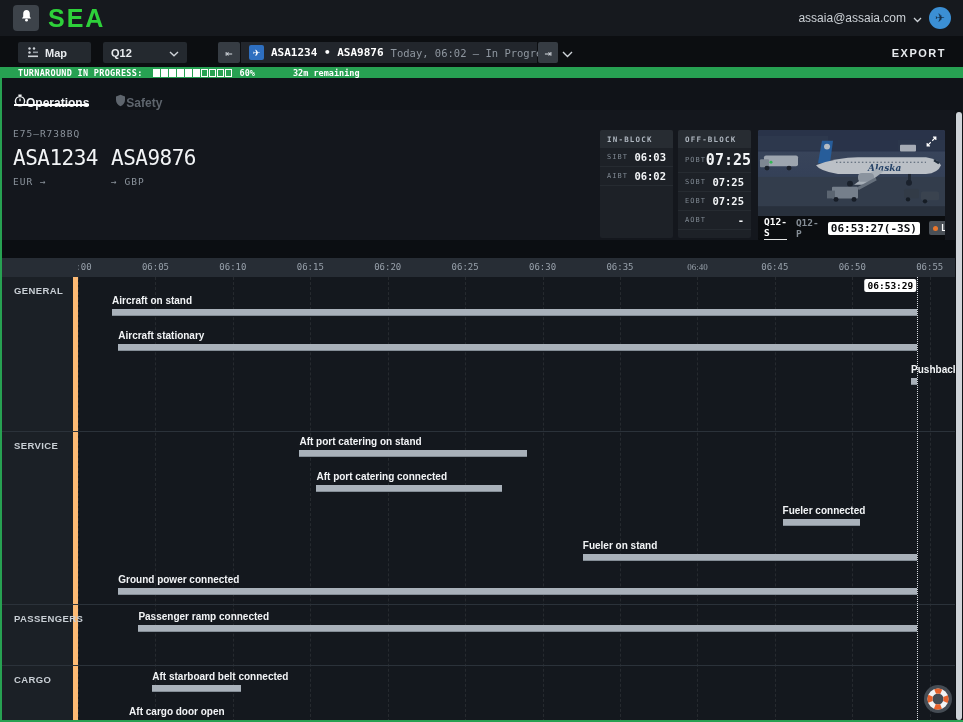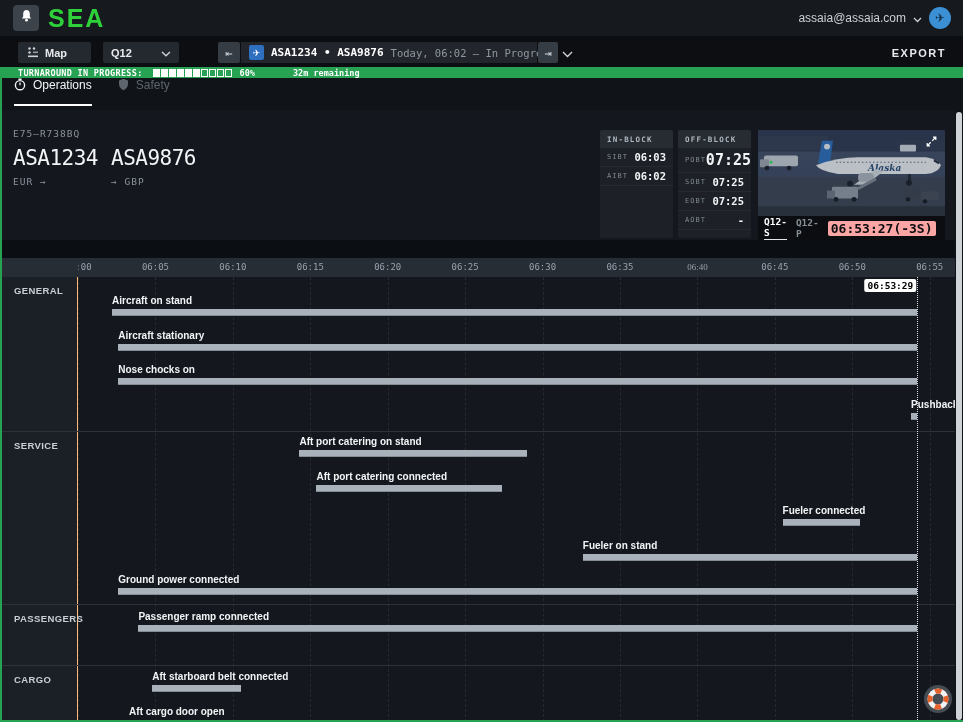--- a/index.html
+++ b/index.html
@@ -17,21 +17,21 @@
   .account{position:absolute;right:12px;top:0;height:36px;display:flex;align-items:center;gap:7px;}
   .account .email{font-size:12px;color:#ccd1d6;}
   .avatar{width:22px;height:22px;border-radius:50%;background:#3b8fd4;display:flex;align-items:center;
           justify-content:center;font-size:12px;color:#16304a;overflow:hidden;}
 
   
   .toolbar{position:absolute;left:0;top:36px;width:963px;height:31px;background:#0c0e11;}
   .tool-btn{position:absolute;top:42px;height:21px;background:#24292f;border-radius:2px;display:flex;
             align-items:center;font-size:11px;font-weight:bold;color:#e8ebee;cursor:pointer;}
   .map-btn{left:18px;width:73px;padding-left:9px;gap:6px;}
-  .stand-select{left:103px;width:76px;padding:4px 8px;justify-content:space-between;}
+  .stand-select{left:103px;width:84px;padding:4px 8px;justify-content:space-between;}
   .flight-selector{position:absolute;left:218px;top:42px;height:21px;display:flex;gap:1px;}
   .fs-skip{width:22px;background:#363c43;border-radius:2px;display:flex;align-items:center;justify-content:center;
            color:#cdd2d8;font-size:12px;cursor:pointer;}
   .fs-main{width:296px;background:#22262c;display:flex;align-items:center;gap:7px;padding:0 8px;cursor:pointer;}
   .plane-chip{width:15px;height:15px;background:#2e6fc0;border-radius:2px;display:flex;align-items:center;
               justify-content:center;color:#fff;font-size:9px;flex:none;}
   .fs-flights{font-size:11px;font-weight:bold;color:#fff;white-space:nowrap;}
   .fs-status{font-size:10.5px;color:#8f97a0;white-space:nowrap;}
   .fs-chevron{margin-left:auto;}
   .export-btn{position:absolute;right:17px;top:42px;height:21px;display:flex;align-items:center;font-size:11px;
@@ -44,21 +44,21 @@
   .ps-blocks{display:flex;gap:1px;margin-left:10px;}
   .ps-block{width:7px;height:8px;}
   .ps-block.filled{background:#fff;}
   .ps-block.empty{border:1px solid #fff;}
   .ps-pct{font-size:8.5px;font-weight:bold;margin-left:8px;}
   .ps-rem{font-size:8.5px;font-weight:bold;margin-left:38px;}
 
   
   .tabbar{position:absolute;left:0;top:78px;width:963px;height:32px;background:#101318;display:flex;
           align-items:center;gap:26px;padding-left:14px;}
-  .tab{position:relative;height:32px;display:flex;align-items:flex-start;gap:7px;font-size:12px;font-weight:normal;cursor:pointer;}
+  .tab{position:relative;height:32px;display:flex;align-items:flex-end;font-size:12px;font-weight:bold;cursor:pointer;}
   .tab.active{color:#f2f4f6;}
   .tab.active::after{content:"";position:absolute;left:0;right:0;bottom:4px;height:2px;background:#fff;}
   .tab.inactive{color:#5e656d;}
 
   
   .content{position:absolute;left:0;top:110px;width:963px;height:130px;background:#14171d;}
   .flight-info{position:absolute;left:13px;top:18px;}
   .fi-aircraft{font-size:9.5px;letter-spacing:1px;color:#8b939c;margin-bottom:7px;}
   .fi-row{display:flex;gap:13px;}
   .fi-col .fi-num{font-size:21px;color:#f2f4f6;letter-spacing:-0.5px;}
@@ -79,38 +79,38 @@
   
   .video-panel{position:absolute;left:758px;top:20px;width:187px;height:110px;background:#000;border-radius:2px;overflow:hidden;}
   .video-scene{position:absolute;left:0;top:0;width:187px;height:86px;}
   .expand-btn{position:absolute;right:5px;top:4px;width:18px;height:18px;cursor:pointer;display:flex;
               align-items:center;justify-content:center;}
   .video-controls{position:absolute;left:0;bottom:0;width:187px;height:24px;background:#0b0d10;display:flex;
                   align-items:center;padding:0 6px;gap:9px;}
   .cam-label{font-size:9.5px;font-weight:bold;cursor:pointer;}
   .cam-label.active{color:#fff;border-bottom:2px solid #e5e5e5;padding-bottom:1px;}
   .cam-label.inactive{color:#868e96;}
-  .vc-time{margin-left:auto;background:#fca5a5;color:#0b0d10;font-size:13px;font-weight:bold;border-radius:2px;
+  .vc-time{margin-left:auto;background:#ffffff;color:#0b0d10;font-size:11px;font-weight:bold;border-radius:2px;
            padding:0 3px;white-space:nowrap;}
   .live-badge{background:#4a5057;border-radius:2px;display:flex;align-items:center;gap:3px;padding:2px 4px;
               font-size:8.5px;font-weight:bold;color:#fff;white-space:nowrap;}
   .live-dot{width:5px;height:5px;border-radius:50%;background:#e8762c;}
 
   
   .timeline-header{position:absolute;left:0;top:258px;width:963px;height:19px;background:#272d35;}
   .ticks{position:absolute;left:78px;right:8px;top:0;bottom:0;overflow:hidden;}
   .tick-label{position:absolute;top:4px;transform:translateX(-50%);font-size:9px;color:#98a1ab;
               font-family:"DejaVu Sans Mono",monospace;white-space:nowrap;}
 
   .grid{position:absolute;left:0;top:277px;width:963px;height:445px;background:#14181e;overflow:hidden;}
   .plot-lines{position:absolute;left:78px;top:0;bottom:0;right:8px;overflow:hidden;}
   .gridline{position:absolute;top:0;bottom:0;width:0;border-left:1px dashed rgba(255,255,255,0.08);}
   .gantt-section{position:relative;display:flex;}
   .gantt-section.bordered{border-top:1px solid #2b323a;}
-  .sec-cell{width:78px;flex:none;background:#1b2026;border-right:1px solid #fdba74;}
+  .sec-cell{width:78px;flex:none;background:#1b2026;border-right:5px solid #fdba74;}
   .sec-name{padding:8px 0 0 14px;font-size:9.5px;font-weight:bold;letter-spacing:.4px;color:#c9cfd5;}
   .chart-cell{position:relative;flex:1;overflow:visible;}
   .gantt-row{position:relative;height:34.6px;}
   .bar-label{position:absolute;top:4px;font-size:10px;font-weight:bold;color:#f2f4f6;white-space:nowrap;}
   .bar{position:absolute;top:18px;height:7px;background:#a9b1ba;border-bottom:1px solid #848d96;}
 
   .current-line{position:absolute;top:0;bottom:0;width:0;border-left:1px dotted #d7dbdf;z-index:5;}
   .current-label{position:absolute;top:2px;transform:translateX(-100%);background:#fff;color:#000;font-size:9.5px;
                  font-weight:bold;padding:1px 3px;border-radius:2px;z-index:6;
                  font-family:"DejaVu Sans Mono",monospace;}
@@ -379,24 +379,20 @@
           <div class="chart-cell" style="padding-top: 14px;">
             <div class="gantt-row">
               <span class="bar-label" style="left: 34.067px;">Aircraft on stand</span>
               <div class="bar" style="left: 34.067px; width: 805.22px;"></div>
             </div>
             <div class="gantt-row">
               <span class="bar-label" style="left: 40.261px;">Aircraft stationary</span>
               <div class="bar" style="left: 40.261px; width: 799.026px;"></div>
             </div>
             <div class="gantt-row">
-              <span class="bar-label" style="left: 40.261px;">Nose chocks on</span>
-              <div class="bar" style="left: 40.261px; width: 799.026px;"></div>
-            </div>
-            <div class="gantt-row">
               <span class="bar-label" style="left: 833.093px;">Pushback tug</span>
               <div class="bar" style="left: 833.093px; width: 6.194px;"></div>
             </div>
           </div>
         </div>
         <div class="gantt-section bordered" style="height: 173px;">
           <div class="sec-cell">
             <div class="sec-name">SERVICE</div>
           </div>
           <div class="chart-cell" style="padding-top: 0px;">

